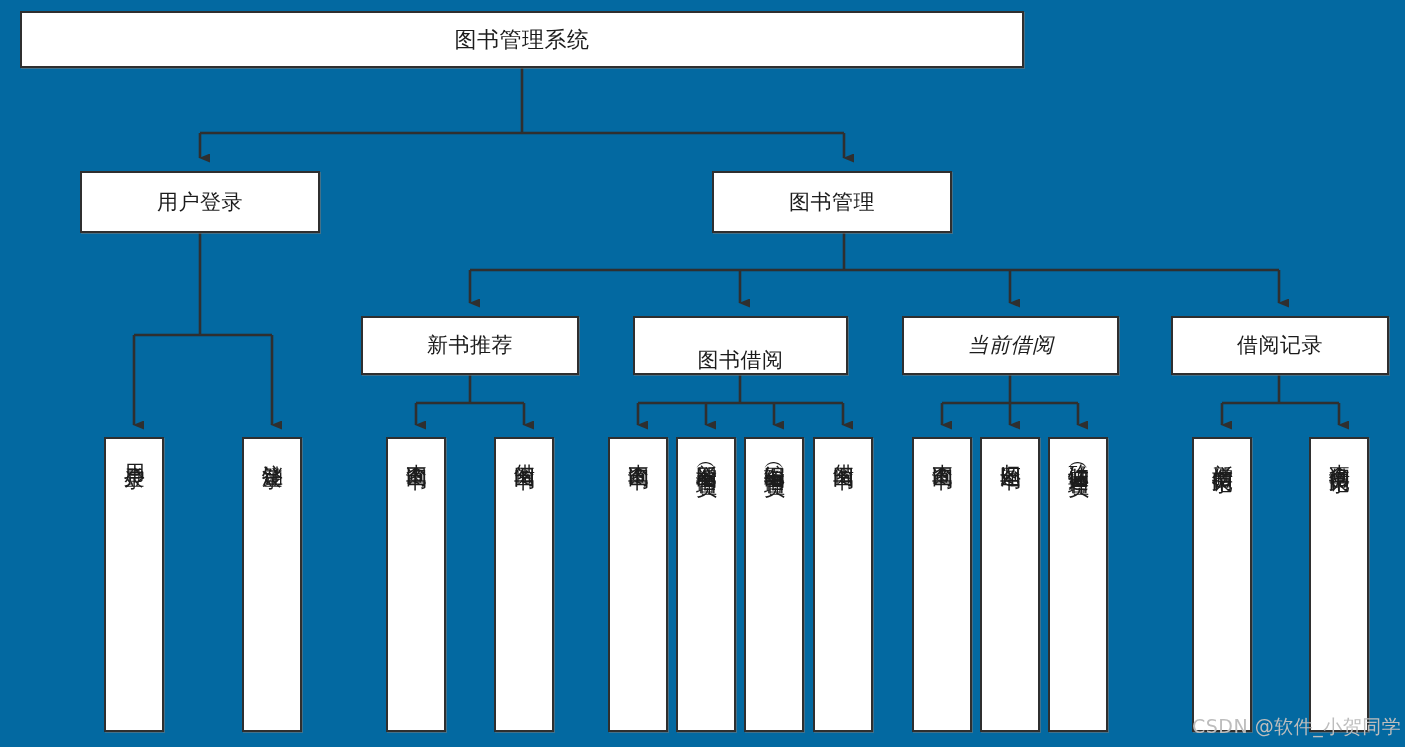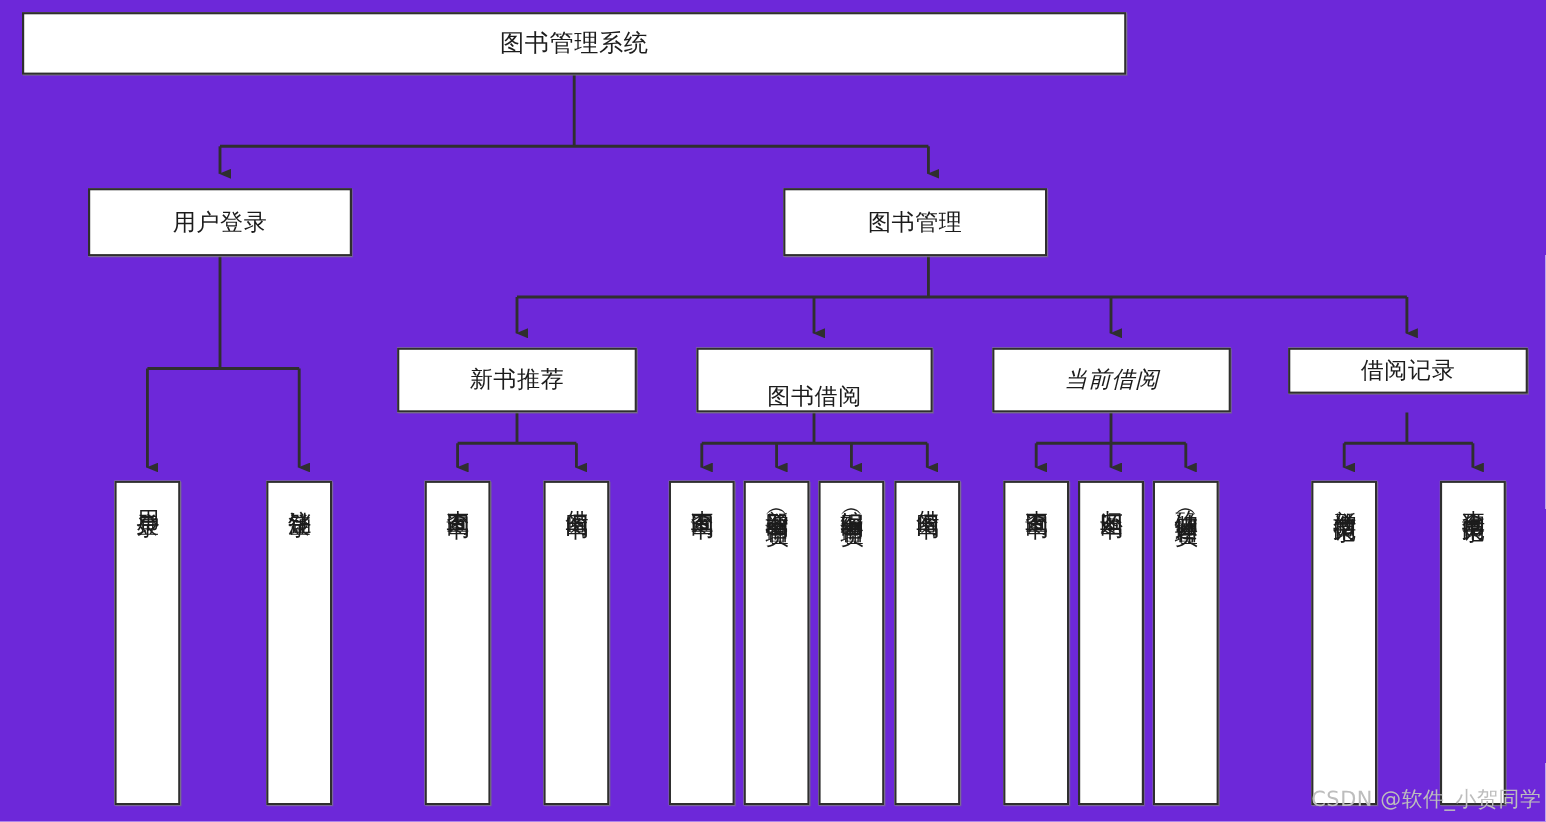--- a/index.html
+++ b/index.html
@@ -9,21 +9,21 @@
     background: #ffffff;
   }
   body {
     font-family: "DejaVu Sans", "Liberation Sans", sans-serif;
     -webkit-font-smoothing: antialiased;
   }
   #diagram-root {
     position: relative;
     width: 1405px;
     height: 747px;
-    background: #6d28d9;
+    background: #0369a1;
     overflow: hidden;
   }
   #edge-layer {
     position: absolute;
     left: 0;
     top: 0;
     width: 1405px;
     height: 747px;
     pointer-events: none;
   }
@@ -147,21 +147,21 @@
 
   <div class="node horizontal" style="left:712px; top:171px; width:240px; height:62px;">
     <span class="node-label">图书管理</span>
   </div>
   <div class="node horizontal" style="left:633px; top:316px; width:215px; height:59px;align-items:flex-end;">
     <span class="node-label">图书借阅</span>
   </div>
   <div class="node horizontal" style="left:902px; top:316px; width:217px; height:59px;font-style:italic;">
     <span class="node-label">当前借阅</span>
   </div>
-  <div class="node horizontal" style="left:1171px; top:316px; width:218px; height:42px;">
+  <div class="node horizontal" style="left:1171px; top:316px; width:218px; height:59px;">
     <span class="node-label">借阅记录</span>
   </div>
 
   <div class="node leaf" style="left:104px; top:437px; width:60px; height:295px;">
     <span class="node-label">用户登录</span>
   </div>
   <div class="node leaf" style="left:242px; top:437px; width:60px; height:295px;">
     <span class="node-label">注销登录</span>
   </div>
 

